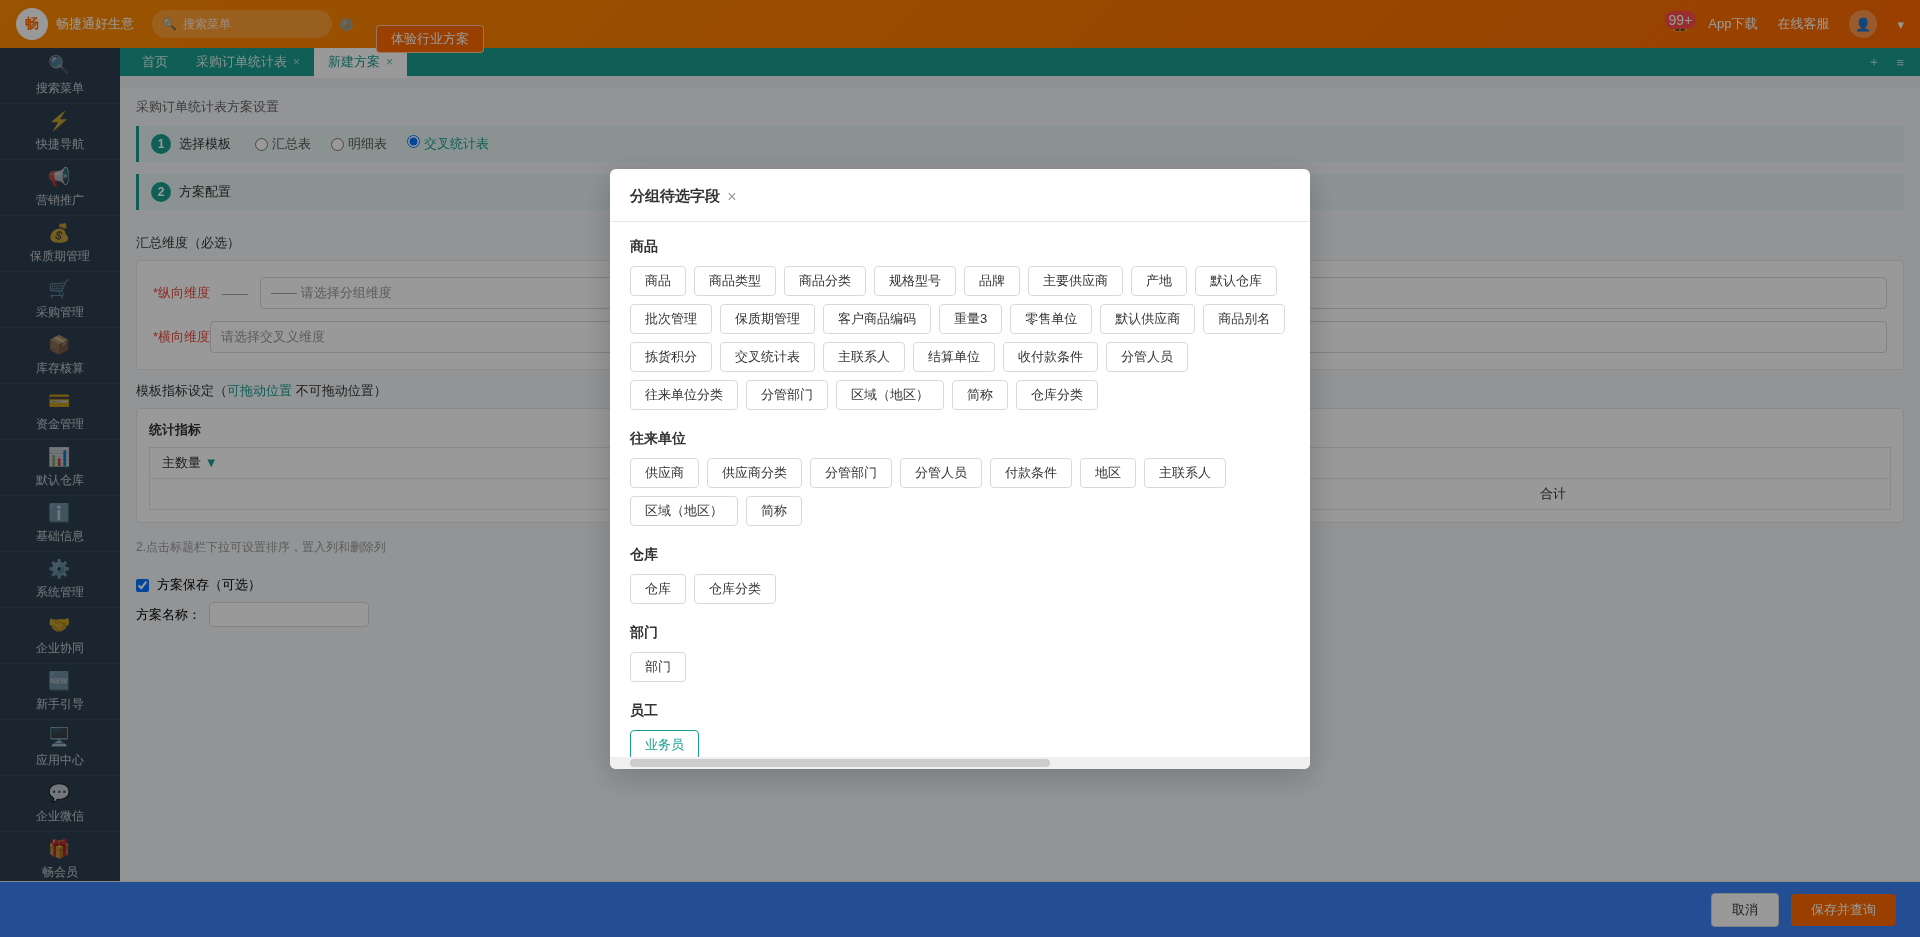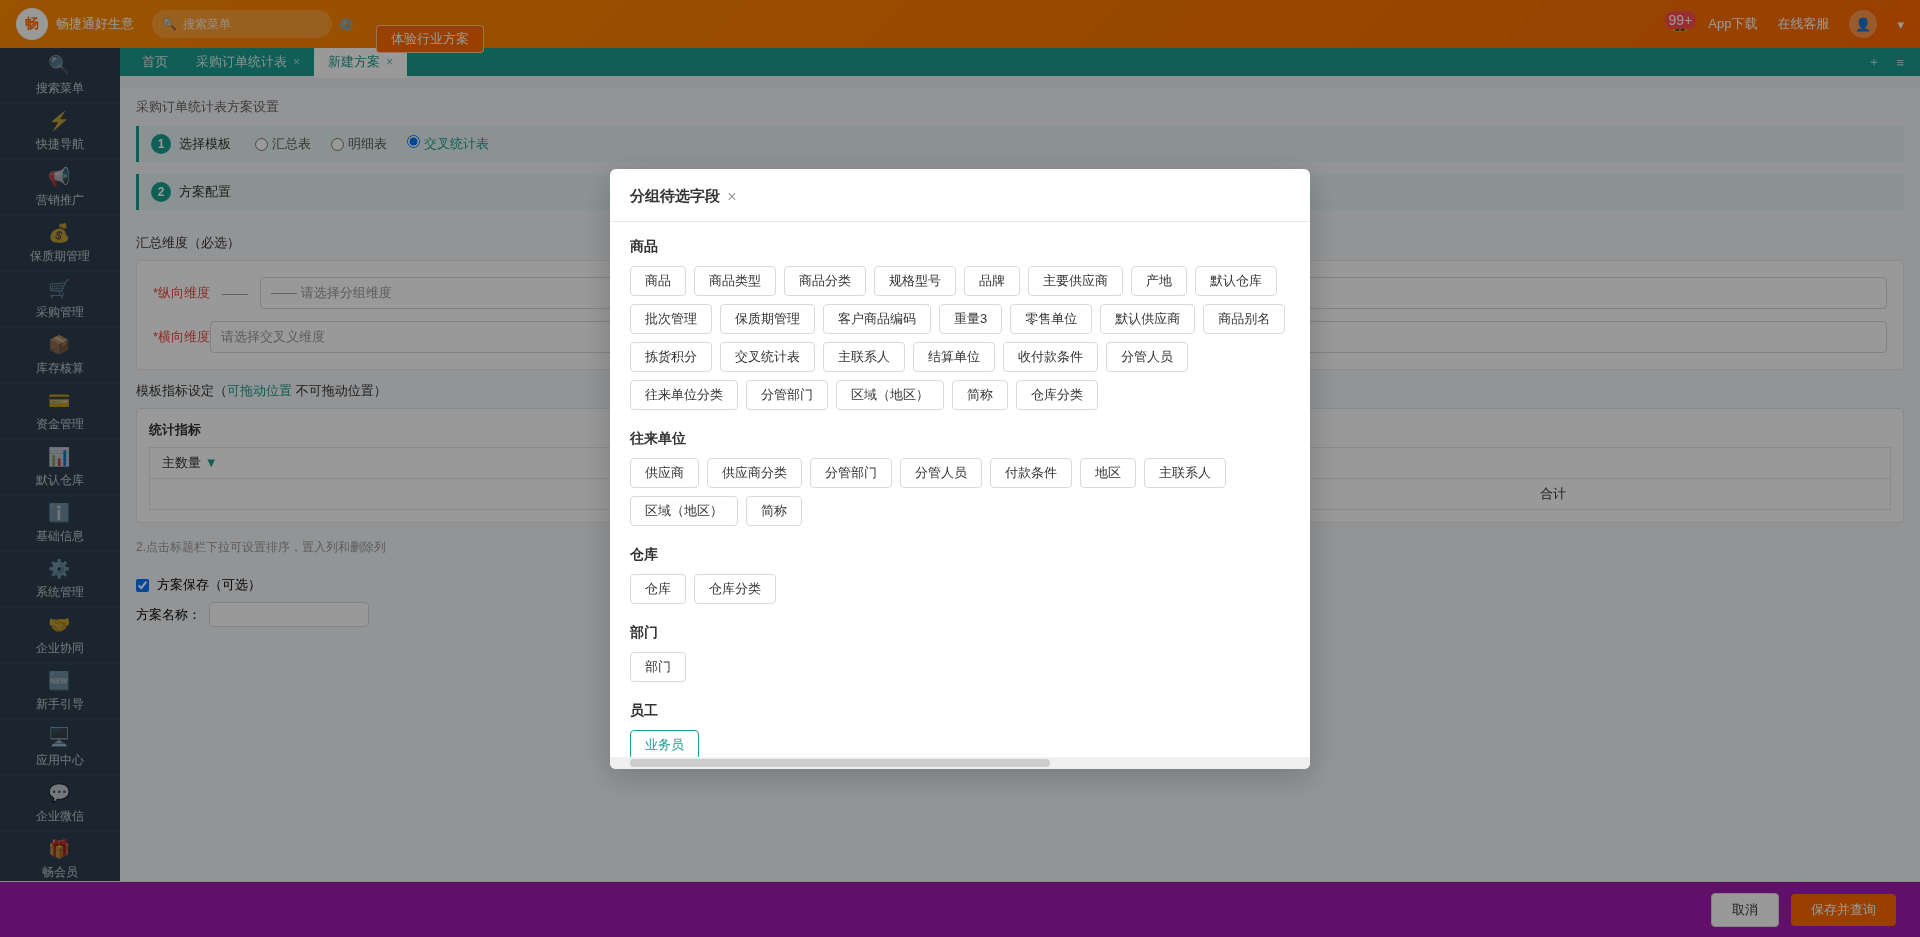--- a/index.html
+++ b/index.html
@@ -189,21 +189,21 @@
       font-size: 13px;
       color: #333;
       cursor: pointer;
       background: white;
       white-space: nowrap;
     }
 
     
     .page-footer {
       position: fixed; bottom: 0; left: 0; right: 0; height: 56px;
-      background: #a21caf;
+      background: #3b82f6;
       border-top: 1px solid #e8e8e8;
       display: flex; align-items: center; justify-content: flex-end;
       padding: 0 24px; gap: 12px;
       z-index: 150;
     }
     .btn-cancel {
       padding: 7px 20px;
       border: 1px solid #d9d9d9;
       border-radius: 4px;
       background: white;

